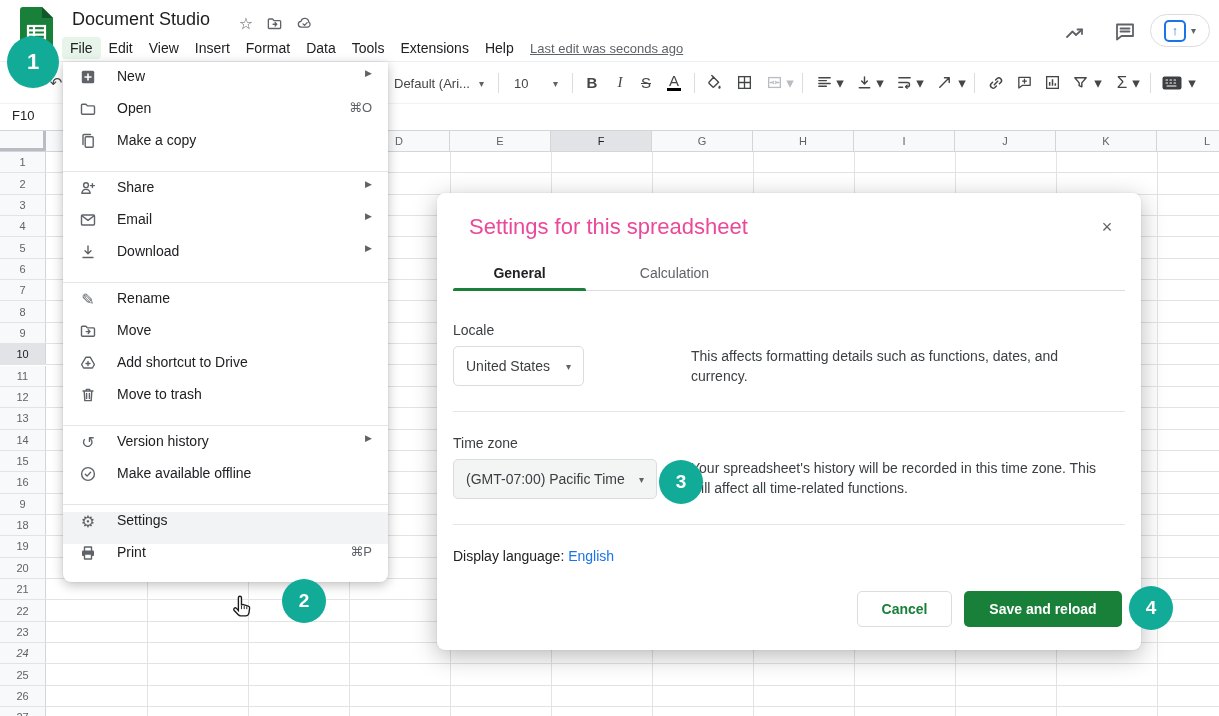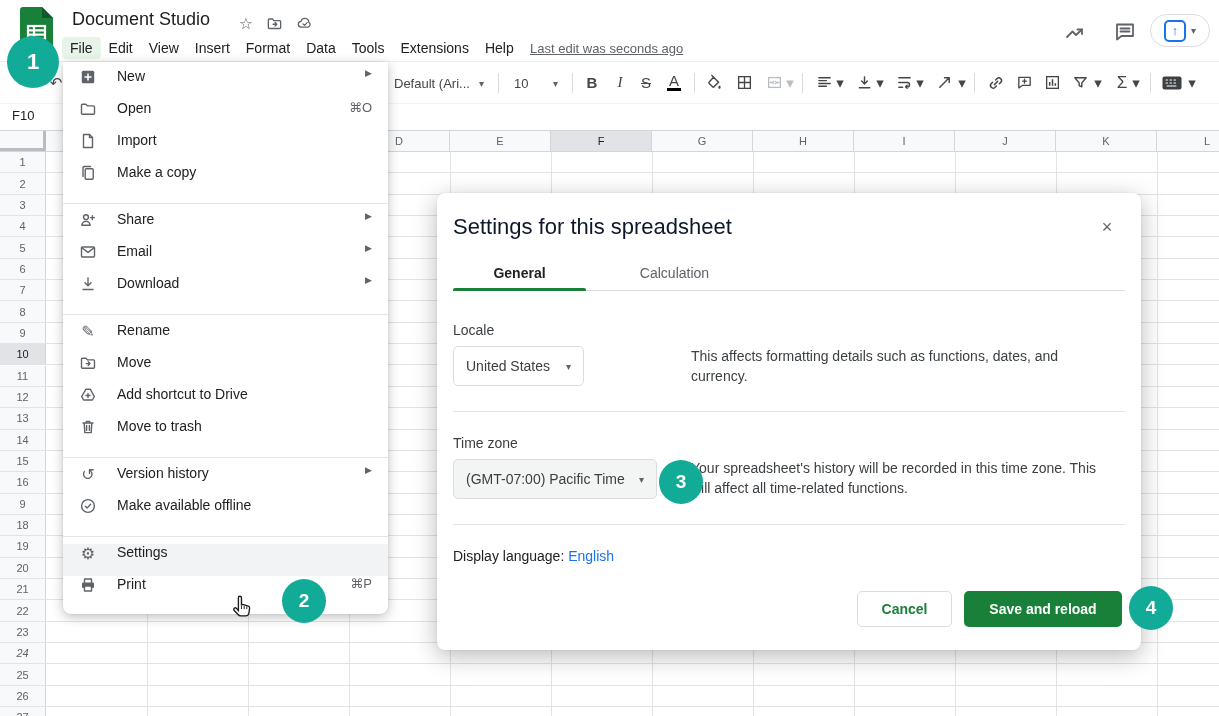--- a/index.html
+++ b/index.html
@@ -59,21 +59,21 @@
   .fm-item.hl{ background:#f1f3f4; }
   .fm-ic{ width:18px; height:18px; margin-right:20px; color:#5f6368; font-size:16px; display:flex; align-items:center; justify-content:center; flex:0 0 18px;}
   .fm-label{ font-size:14px; color:#202124; flex:1; }
   .fm-short{ font-size:13px; color:#5f6368; }
   .fm-sub{ font-size:9px; color:#5f6368; }
   .fm-div{ height:1px; background:#e3e5e8; margin:7px 0; }
 
   
   .dialog{ position:absolute; left:437px; top:193px; width:704px; height:457px; background:#fff; border-radius:8px; z-index:15;
            box-shadow:0 6px 24px rgba(0,0,0,.28), 0 0 2px rgba(0,0,0,.1); }
-  .dlg-title{ position:absolute; left:16px; top:21px; font-size:22px; color:#0f172a; }
+  .dlg-title{ position:absolute; left:32px; top:21px; font-size:22px; color:#ec4899; }
   .dlg-close{ position:absolute; left:658px; top:22px; width:24px; height:24px; font-size:18px; color:#5f6368; display:flex; align-items:center; justify-content:center; }
   .tab{ position:absolute; top:72px; height:25px; font-size:14px; display:flex; justify-content:center; }
   .tab.active{ color:#202124; font-weight:bold; }
   .tab.inactive{ color:#5f6368; }
   .tab-underline{ position:absolute; left:16px; top:95px; width:133px; height:3px; background:#188038; border-radius:2px 2px 0 0; }
   .tab-line{ position:absolute; left:16px; top:97px; width:672px; height:1px; background:#dadce0; }
   .sec-label{ position:absolute; left:16px; font-size:14px; color:#3c4043; }
   .select{ position:absolute; left:16px; height:40px; border:1px solid #dadce0; border-radius:5px; background:#fff;
            display:flex; align-items:center; justify-content:space-between; padding:0 12px; }
   .select .txt{ font-size:14px; color:#3c4043; }
@@ -390,29 +390,20 @@
           <svg viewBox="0 0 18 18" width="18" height="18" fill="none" stroke="#5f6368" stroke-width="1.4" stroke-linecap="round" stroke-linejoin="round">
             <path d="M2.5 5.2c0-.6.4-1 1-1h3.4l1.5 1.7h6.1c.6 0 1 .4 1 1v6.4c0 .6-.4 1-1 1h-11c-.6 0-1-.4-1-1z"></path>
           </svg>
         </span>
         <span class="fm-label">Open</span>
         <span class="fm-short">⌘O</span>
       </div>
       <div class="fm-item">
         <span class="fm-ic ic">
           <svg viewBox="0 0 18 18" width="18" height="18" fill="none" stroke="#5f6368" stroke-width="1.4" stroke-linecap="round" stroke-linejoin="round">
-            <path d="M4.5 2.5h6l3 3v10h-9z"></path>
-            <path d="M10.5 2.5v3h3"></path>
-          </svg>
-        </span>
-        <span class="fm-label">Import</span>
-      </div>
-      <div class="fm-item">
-        <span class="fm-ic ic">
-          <svg viewBox="0 0 18 18" width="18" height="18" fill="none" stroke="#5f6368" stroke-width="1.4" stroke-linecap="round" stroke-linejoin="round">
             <rect x="6.2" y="4.8" width="8" height="10.5" rx="1"></rect>
             <path d="M4 12.5V3.6c0-.6.5-1.1 1.1-1.1h6.4"></path>
           </svg>
         </span>
         <span class="fm-label">Make a copy</span>
       </div>
       <div class="fm-div"></div>
       <div class="fm-item">
         <span class="fm-ic ic">
           <svg viewBox="0 0 18 18" width="18" height="18" fill="none" stroke="#5f6368" stroke-width="1.4" stroke-linecap="round" stroke-linejoin="round">

